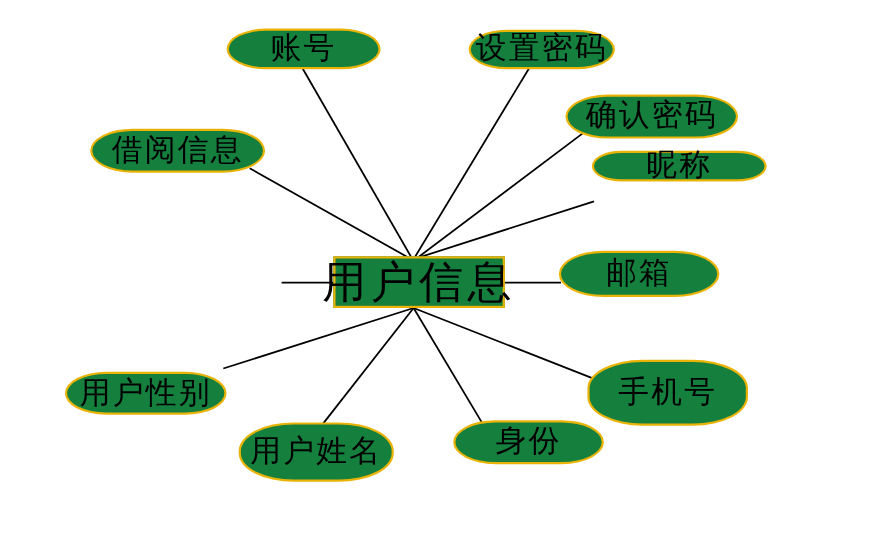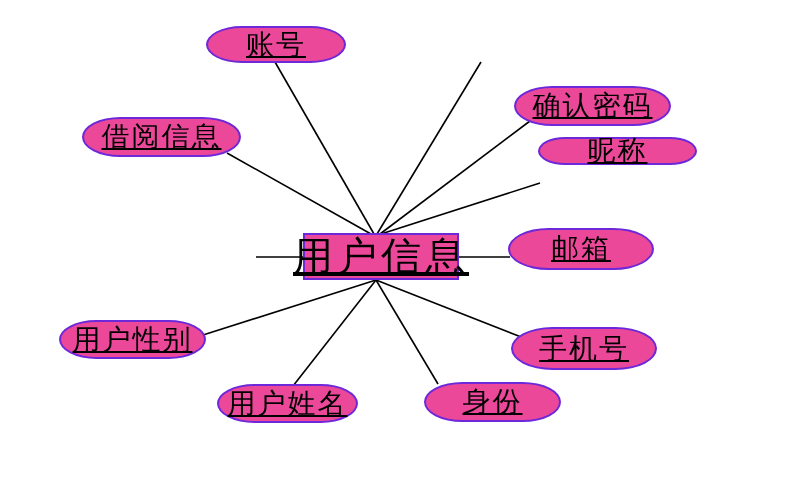--- a/index.html
+++ b/index.html
@@ -23,50 +23,49 @@
     width: 790px;
     height: 501px;
   }
   #connector-svg line {
     stroke: #000000;
     stroke-width: 1.6;
   }
   .node {
     position: absolute;
     box-sizing: border-box;
-    background: #ec4899;
-    border: 2px solid #6d28d9;
+    background: #15803d;
+    border: 2px solid #eab308;
     display: flex;
     align-items: center;
     justify-content: center;
     font-size: 28px;
     letter-spacing: 2px;
     white-space: nowrap;
     line-height: 1;
-    text-decoration: underline;
   }
   .ellipse {
     border-radius: 50px / 26px;
   }
   .entity-rect {
     border-radius: 0;
     font-size: 40px;
     letter-spacing: 4px;
   }
   
   .n-center          { left: 303px; top: 233px; width: 156px; height: 47px; }
   .n-account         { left: 206px; top: 26px;  width: 140px; height: 37px; }
   .n-set-password    { left: 426px; top: 27px;  width: 133px; height: 36px; }
   .n-confirm-password{ left: 514px; top: 86px;  width: 157px; height: 40px; }
   .n-nickname        { left: 538px; top: 137px; width: 159px; height: 28px; }
   .n-email           { left: 508px; top: 228px; width: 146px; height: 42px; }
-  .n-phone           { left: 511px; top: 327px; width: 146px; height: 43px; }
-  .n-identity        { left: 424px; top: 382px; width: 137px; height: 40px; }
-  .n-username        { left: 217px; top: 384px; width: 141px; height: 39px; }
-  .n-gender          { left: 59px;  top: 320px; width: 147px; height: 39px; }
+  .n-phone           { left: 534px; top: 327px; width: 146px; height: 60px; }
+  .n-identity        { left: 412px; top: 382px; width: 137px; height: 40px; }
+  .n-username        { left: 217px; top: 384px; width: 141px; height: 54px; }
+  .n-gender          { left: 59px;  top: 338px; width: 147px; height: 39px; }
   .n-message-info    { left: 92px;  top: 232px; width: 166px; height: 45px; }
   .n-borrow-info     { left: 82px;  top: 117px; width: 159px; height: 40px; }
 </style>
 </head>
 <body>
 
 <div id="canvas">
 
   <svg id="connector-svg" viewBox="0 0 790 501" xmlns="http://www.w3.org/2000/svg">
     <line x1="275" y1="62" x2="374" y2="234"></line>
@@ -79,20 +78,21 @@
     <line x1="376" y1="280" x2="203" y2="335"></line>
     <line x1="376" y1="280" x2="293" y2="386"></line>
     <line x1="376" y1="280" x2="438" y2="384"></line>
     <line x1="376" y1="280" x2="539" y2="344"></line>
   </svg>
 
   <div class="node entity-rect n-center">用户信息</div>
 
   <div class="node ellipse n-account">账号</div>
 
+  <div class="node ellipse n-set-password">设置密码</div>
 
   <div class="node ellipse n-confirm-password">确认密码</div>
 
   <div class="node ellipse n-nickname">昵称</div>
 
   <div class="node ellipse n-email">邮箱</div>
 
   <div class="node ellipse n-phone">手机号</div>
 
   <div class="node ellipse n-identity">身份</div>

